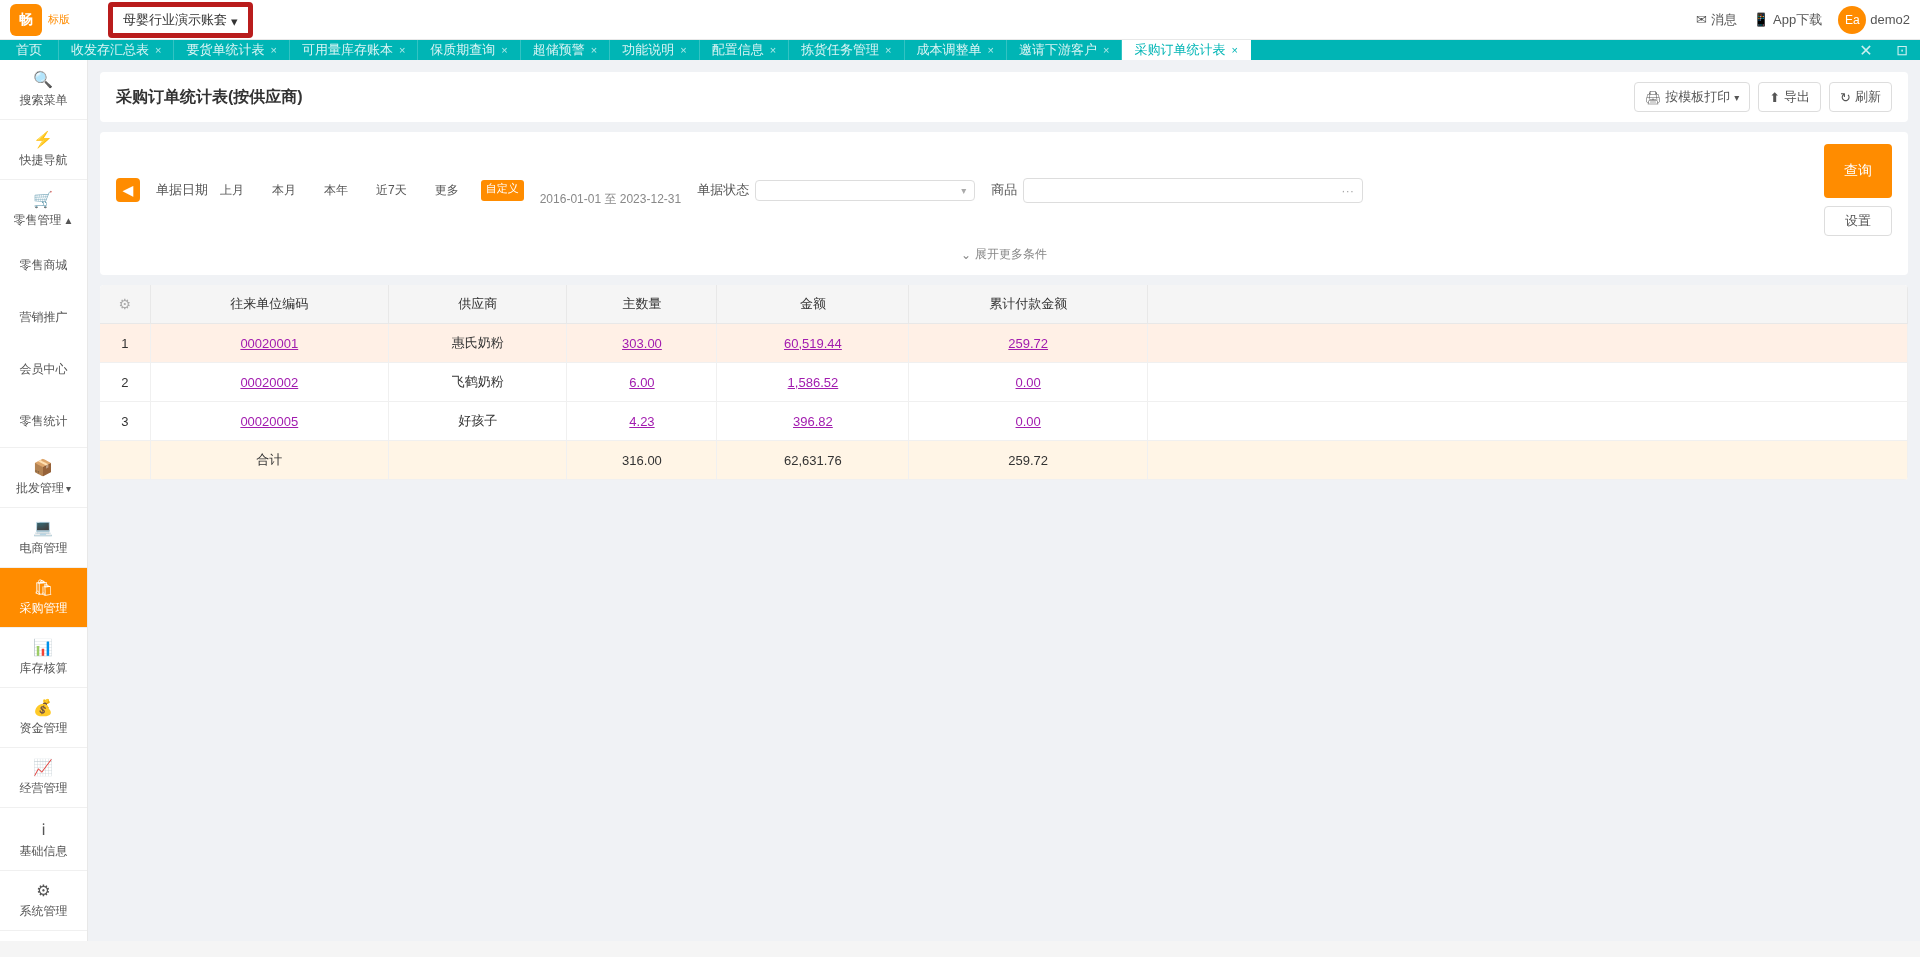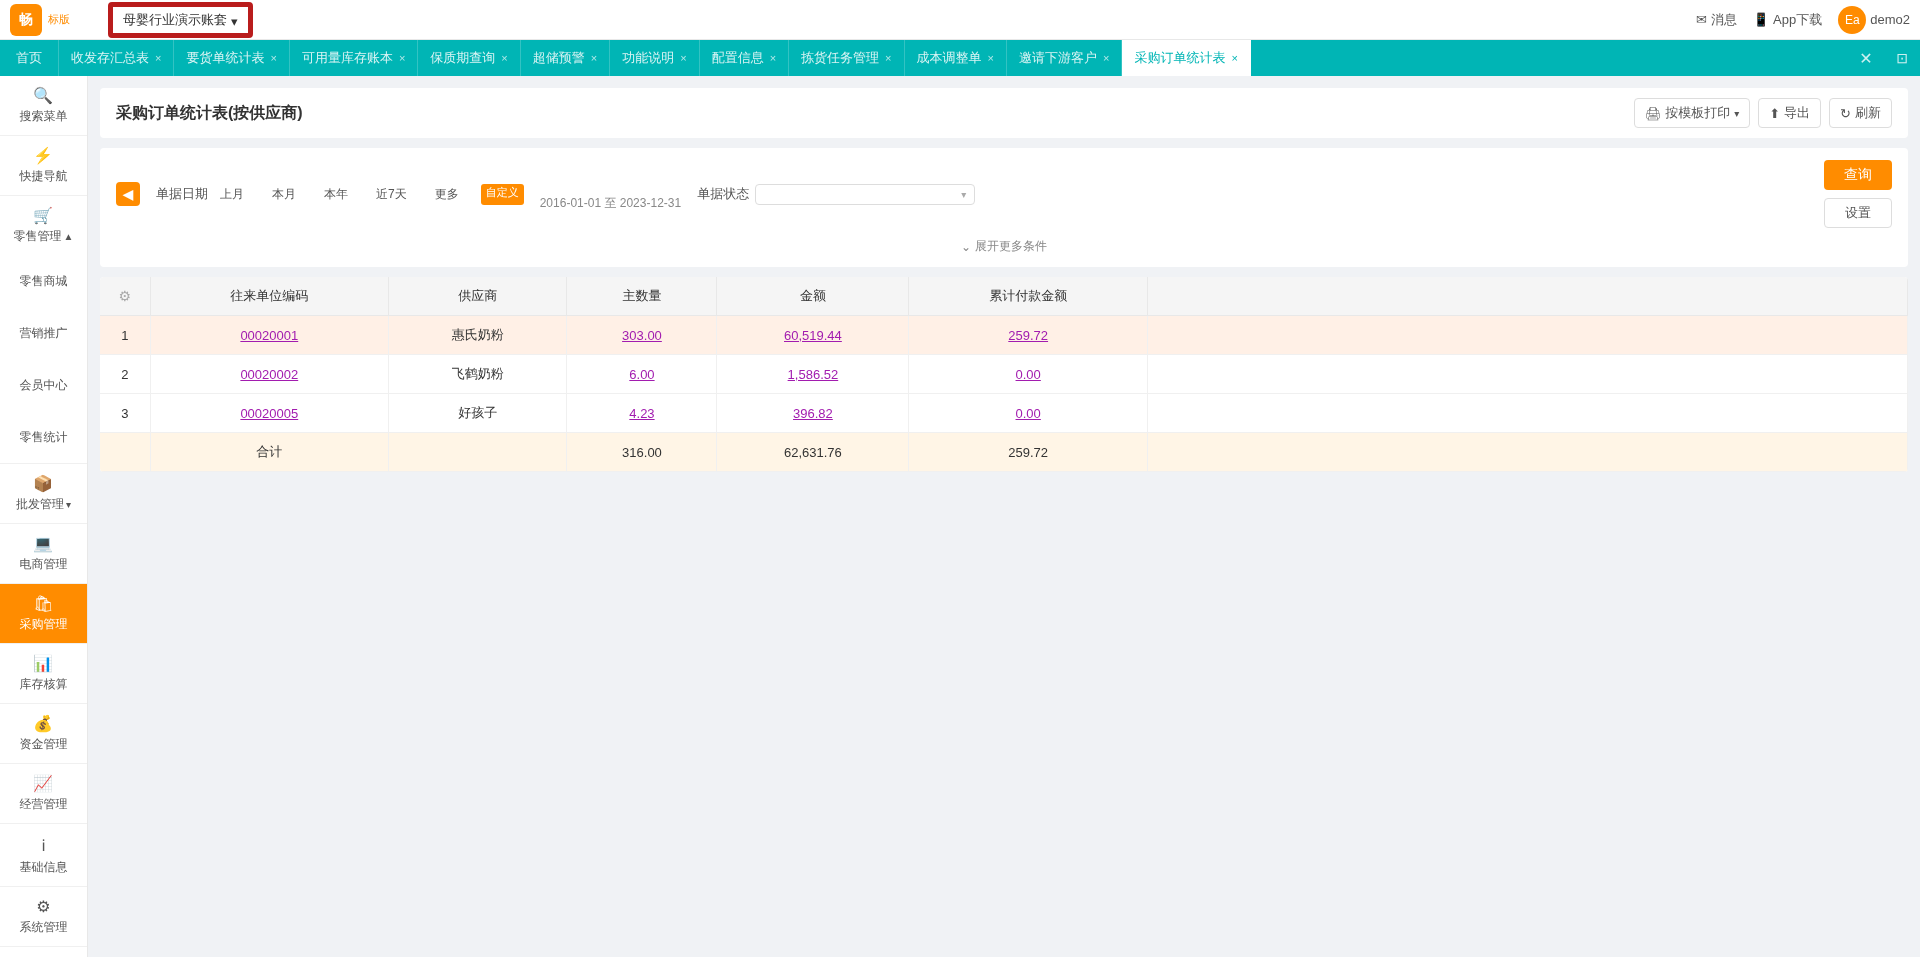--- a/index.html
+++ b/index.html
@@ -9,21 +9,21 @@
     .top-bar { display: flex; align-items: center; background: #fff; height: 40px; padding: 0 10px; border-bottom: 1px solid #e8e8e8; }
     .logo-area { display: flex; align-items: center; gap: 6px; width: 88px; }
     .logo-icon { width: 32px; height: 32px; background: #ff8c00; border-radius: 6px; display: flex; align-items: center; justify-content: center; color: #fff; font-size: 14px; font-weight: bold; }
     .logo-text { font-size: 11px; color: #ff8c00; line-height: 1.2; }
     .workspace-selector { display: flex; align-items: flex-end; gap: 4px; padding: 4px 10px; border: 5px solid #b91c1c; border-radius: 4px; cursor: pointer; font-size: 13px; color: #333; margin-left: 10px; }
     .top-bar-right { margin-left: auto; display: flex; align-items: center; gap: 16px; }
     .top-bar-btn { display: flex; align-items: center; gap: 4px; color: #555; font-size: 13px; cursor: pointer; }
     .user-avatar { width: 28px; height: 28px; border-radius: 50%; background: #ff8c00; display: flex; align-items: center; justify-content: center; color: #fff; font-size: 12px; }
 
     
-    .nav-tabs { display: flex; align-items: center; background: #00b5b5; height: 36px; padding: 0 0 0 0; overflow: hidden; }
+    .nav-tabs { display: flex; align-items: center; background: #00b5b5; height: 20px; padding: 0 0 0 0; overflow: hidden; }
     .nav-tab { display: flex; align-items: center; gap: 4px; padding: 0 12px; height: 36px; color: rgba(255,255,255,0.85); font-size: 13px; cursor: pointer; white-space: nowrap; border-right: 1px solid rgba(255,255,255,0.2); }
     .nav-tab.active { background: #fff; color: #00b5b5; font-weight: 500; }
     .nav-tab-close { font-size: 11px; color: rgba(255,255,255,0.7); margin-left: 2px; }
     .nav-tab.active .nav-tab-close { color: #00b5b5; }
     .nav-tab-home { padding: 0 16px; font-weight: 500; }
     .nav-tabs-right { margin-left: auto; display: flex; align-items: center; }
     .nav-close-btn { width: 36px; height: 36px; display: flex; align-items: center; justify-content: center; color: rgba(255,255,255,0.8); cursor: pointer; font-size: 16px; }
     .nav-max-btn { width: 36px; height: 36px; display: flex; align-items: center; justify-content: center; color: rgba(255,255,255,0.8); cursor: pointer; font-size: 14px; }
 
     
@@ -55,21 +55,21 @@
     .filter-item { display: flex; align-items: center; gap: 6px; }
     .filter-label { color: #555; font-size: 13px; white-space: nowrap; }
     .date-shortcuts { display: flex; gap: 16px; }
     .date-shortcut { padding: 2px 6px; border-radius: 3px; cursor: pointer; font-size: 12px; color: #555; }
     .date-custom-badge { background: #ff8c00; color: #fff; padding: 1px 5px; border-radius: 3px; font-size: 11px; cursor: pointer; }
     .date-range { font-size: 12px; color: #888; margin-top: 19px; }
     .filter-select { display: flex; align-items: center; border: 1px solid #ddd; border-radius: 4px; padding: 4px 8px; min-width: 200px; cursor: pointer; background: #fff; font-size: 13px; }
     .filter-select-arrow { margin-left: auto; color: #aaa; font-size: 10px; }
     .filter-goods-input { display: flex; align-items: center; border: 1px solid #ddd; border-radius: 4px; padding: 4px 8px; min-width: 300px; background: #fff; font-size: 13px; color: #aaa; }
     .expand-conditions { display: flex; align-items: center; justify-content: center; margin-top: 10px; cursor: pointer; color: #888; font-size: 12px; gap: 4px; }
-    .btn-query { background: #ff8c00; color: #fff; border: none; border-radius: 4px; padding: 6px 20px; cursor: pointer; font-size: 14px; font-weight: 500; }
+    .btn-query { background: #ff8c00; color: #fff; border: none; border-radius: 4px; padding: 18px 20px; cursor: pointer; font-size: 14px; font-weight: 500; }
     .btn-settings { background: #fff; color: #555; border: 1px solid #ddd; border-radius: 4px; padding: 5px 16px; cursor: pointer; font-size: 13px; margin-top: 4px; }
 
     
     .table-container { background: #fff; border-radius: 4px; overflow: hidden; }
     .data-table { width: 100%; border-collapse: collapse; }
     .data-table th { background: #f5f5f5; padding: 10px 12px; text-align: center; font-weight: 500; color: #333; font-size: 13px; border-bottom: 1px solid #e8e8e8; border-right: 1px solid #e8e8e8; white-space: nowrap; }
     .data-table td { padding: 10px 12px; text-align: center; border-bottom: 1px solid #f0f0f0; border-right: 1px solid #f0f0f0; font-size: 13px; color: #333; }
     .data-table tr.row-selected td { background: #fff0e6; }
     .data-table td.link-val { color: #a21caf; cursor: pointer; text-decoration: underline; }
     .data-table th:first-child, .data-table td:first-child { width: 50px; text-align: center; }
@@ -303,20 +303,27 @@
               <span>2016-01-01</span>
               <span> 至 </span>
               <span>2023-12-31</span>
             </div>
           </div>
           <div class="filter-item">
             <span class="filter-label">单据状态</span>
             <div class="filter-select" style="min-width:220px;">
               <span></span>
               <span class="filter-select-arrow">▾</span>
+            </div>
+          </div>
+          <div class="filter-item">
+            <span class="filter-label">商品</span>
+            <div class="filter-goods-input" style="min-width:340px;">
+              <span></span>
+              <span style="margin-left:auto;color:#aaa;">···</span>
             </div>
           </div>
           <div class="filter-actions">
             <button class="btn-query">查询</button>
             <button class="btn-settings">设置</button>
           </div>
         </div>
         <div class="expand-conditions">
           <span>⌄</span>
           <span>展开更多条件</span>

